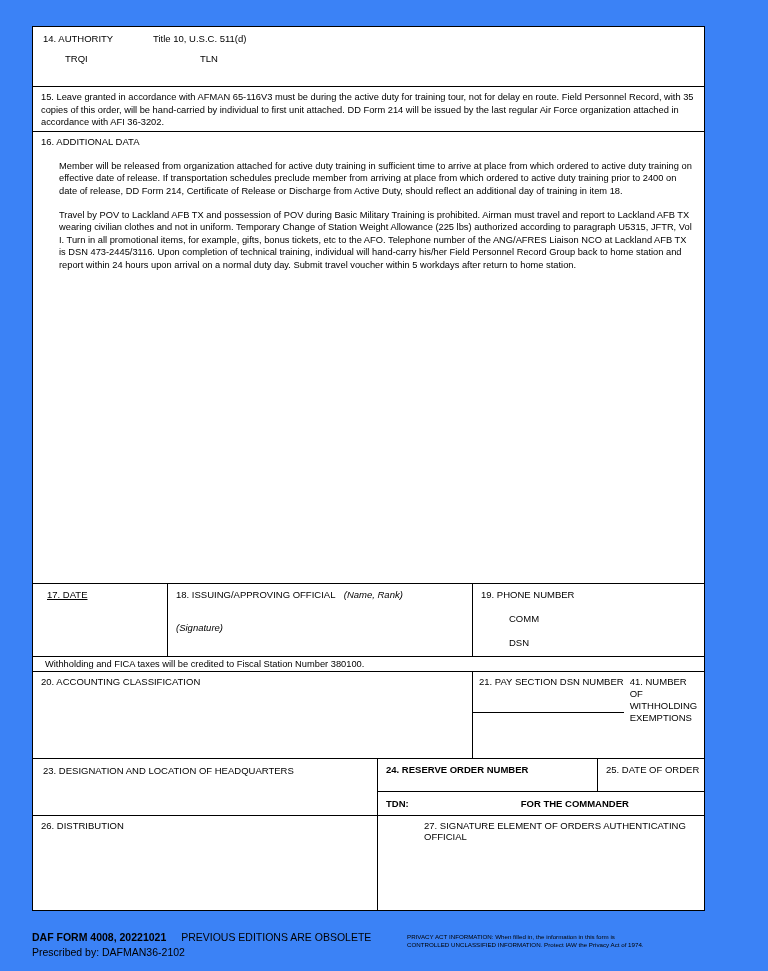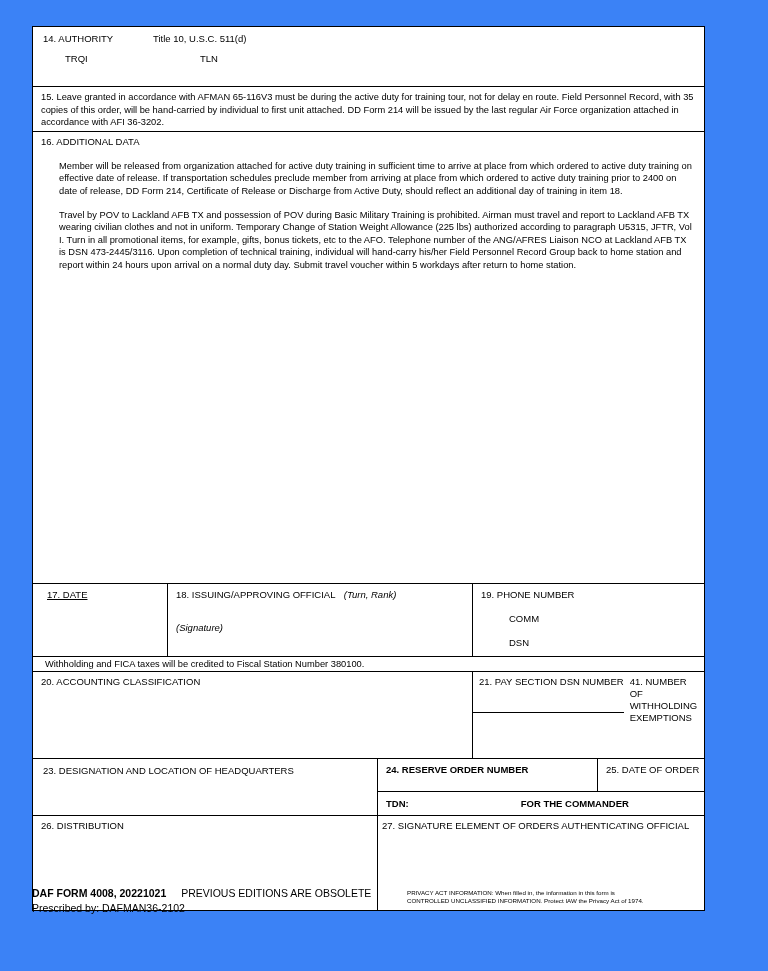--- a/index.html
+++ b/index.html
@@ -84,29 +84,29 @@
   #block23 { width: 345px; padding: 5px 0 0 10px; font-size: 9.5px; line-height: 13px; }
   #block23 .dept { font-weight: bold; padding-left: 28px; }
   .col2425 { flex: 1; display: flex; flex-direction: column; }
   .r2425 { display: flex; height: 32px; }
   #block24 { width: 220px; padding: 5px 0 0 8px; font-size: 9.5px; font-weight: bold; box-sizing: border-box; }
   #block25 { flex: 1; padding: 5px 0 0 8px; font-size: 9.5px; box-sizing: border-box; }
   #tdnrow { flex: 1; display: flex; align-items: center; padding-left: 8px; font-size: 9.5px; font-weight: bold; gap: 32px; }
   #tdnrow .ftc { margin-left: 80px; }
 
   
-  #row26 { height: 94px; }
+  #row26 { height: 94px; gap: 42px; }
   #block26 { width: 345px; padding: 4px 0 0 8px; font-size: 9.5px; }
   #block27 { flex: 1; padding: 4px 0 0 4px; font-size: 9.5px; }
 
   
   .footer {
     position: absolute;
     left: 32px;
-    top: 886px;
+    top: 930px;
     width: 700px;
     display: flex;
   }
   .footer-left { width: 375px; }
   .ff-line1 { font-size: 10.5px; line-height: 14px; }
   .ff-form { font-weight: bold; }
   .ff-prev { margin-left: 12px; }
   .ff-line2 { font-size: 10.5px; line-height: 14px; margin-top: 1px; }
   .footer-right { font-size: 6.2px; line-height: 8.4px; padding-top: 3px; }
 </style>
@@ -139,21 +139,21 @@
         <p>Travel by POV to Lackland AFB TX and possession of POV during Basic Military Training is prohibited.  Airman must travel and report to Lackland AFB TX wearing civilian clothes and not in uniform.  Temporary Change of Station Weight Allowance (225 lbs) authorized according to paragraph U5315, JFTR, Vol I.  Turn in all promotional items, for example, gifts, bonus tickets, etc to the AFO.  Telephone number of the ANG/AFRES Liaison NCO at Lackland AFB TX is DSN 473-2445/3116. Upon completion of technical training, individual will hand-carry his/her Field Personnel Record Group back to home station and report within 24 hours upon arrival on a normal duty day. Submit travel voucher within 5 workdays after return to home station.</p>
       </div>
     </div>
 
     <div class="row bb" id="row17">
       <div class="cell br" id="block17">
         <span>17. DATE</span>
       </div>
       <div class="cell br" id="block18">
         <span>18. ISSUING/APPROVING OFFICIAL</span>
-        <span class="ital" style="margin-left:6px">(Turn, Rank)</span>
+        <span class="ital" style="margin-left:6px">(Name, Rank)</span>
         <div class="sig">(Signature)</div>
       </div>
       <div class="cell" id="block19">
         <span>19. PHONE NUMBER</span>
         <div class="sub">COMM</div>
         <div class="sub">DSN</div>
       </div>
     </div>
 
     <div class="cell bb" id="withholding">

